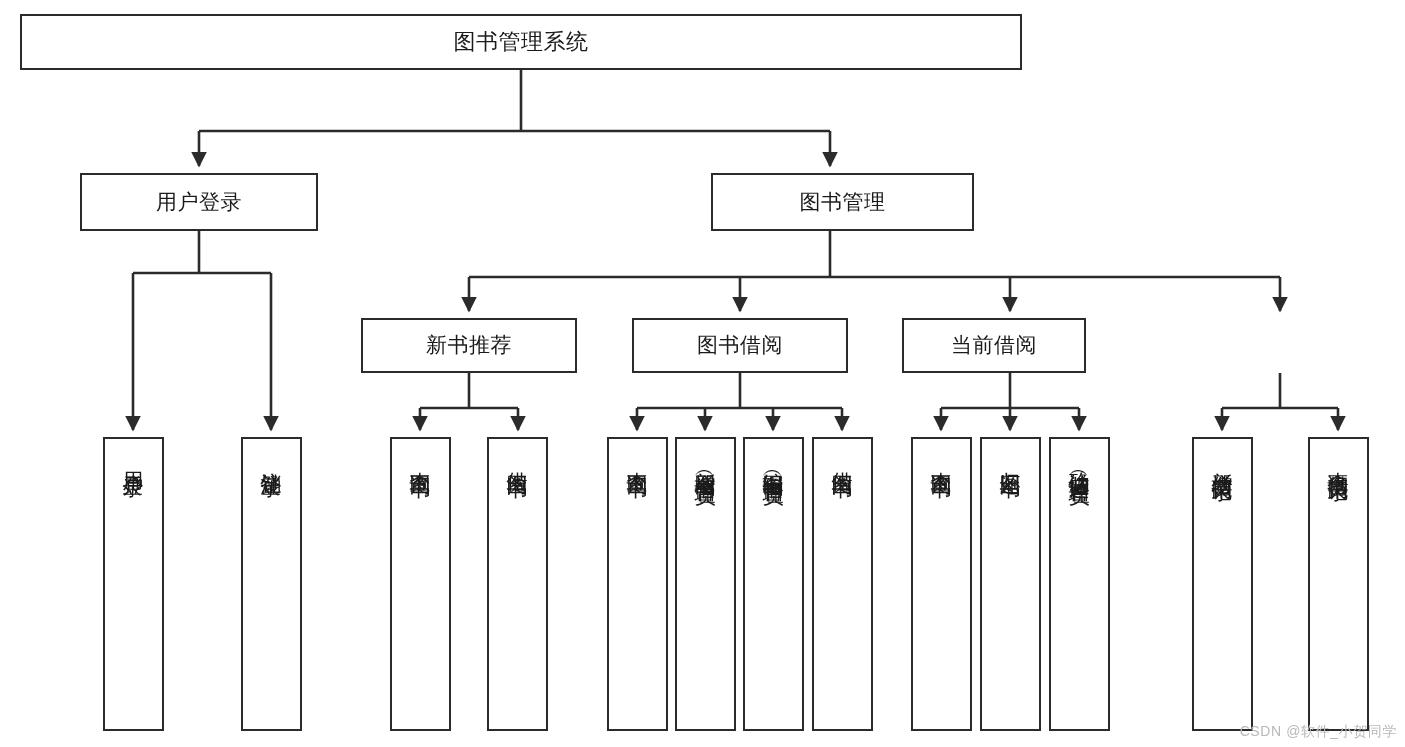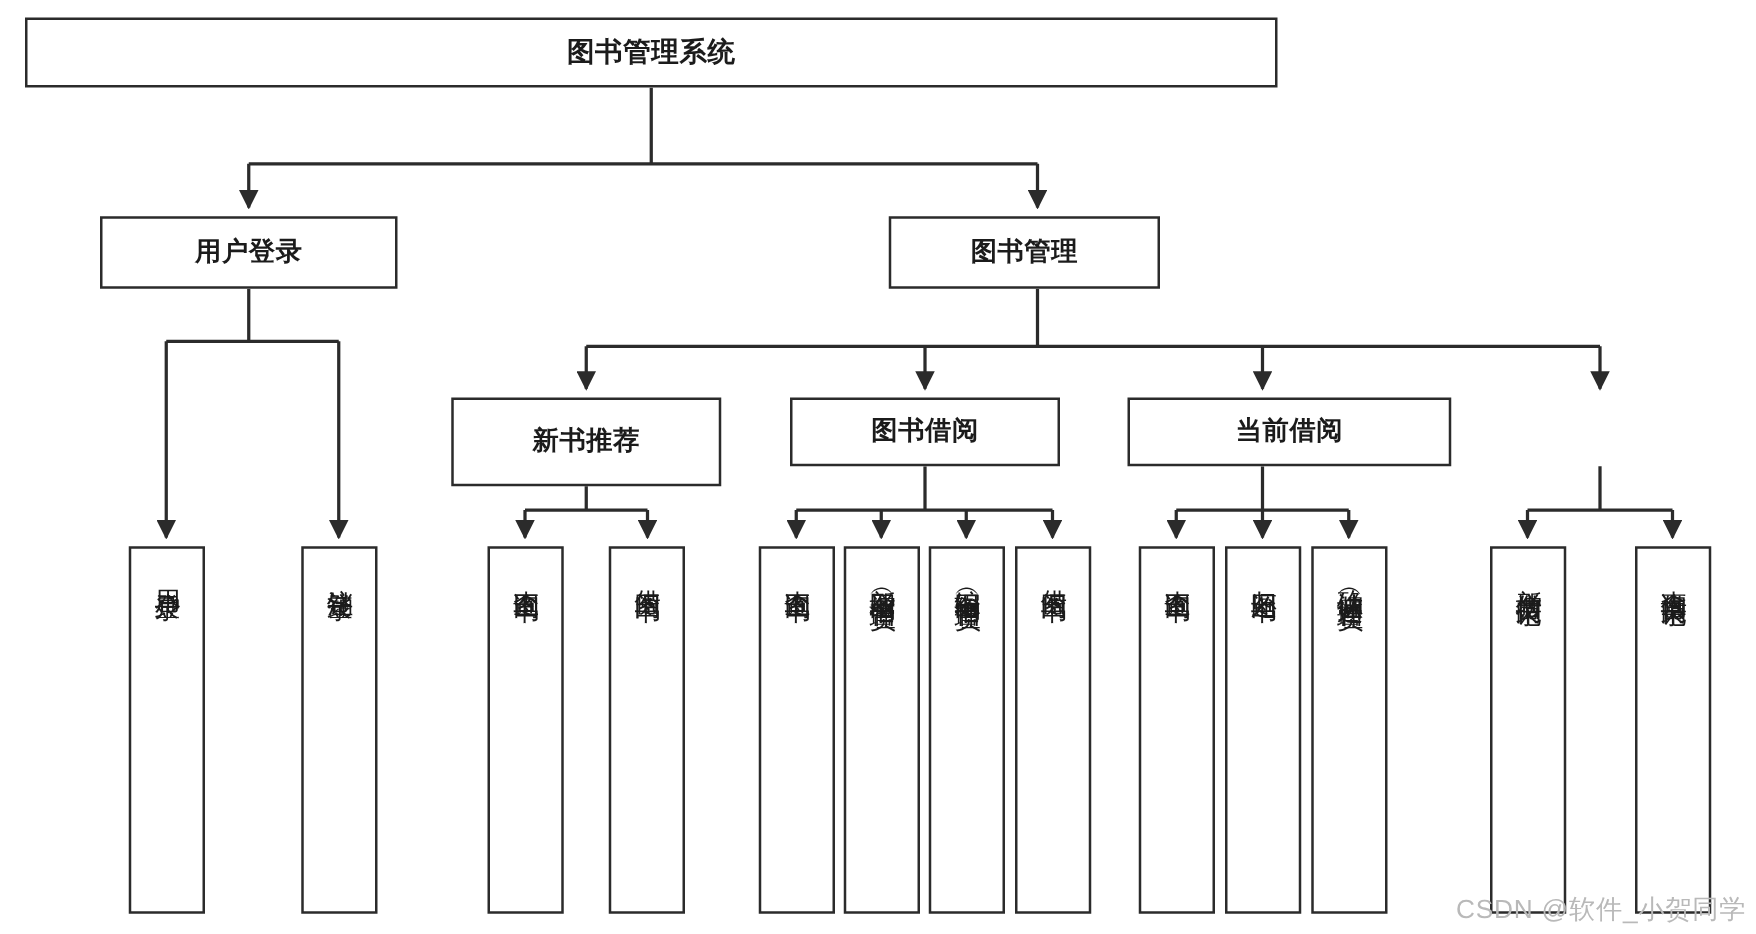--- a/index.html
+++ b/index.html
@@ -37,21 +37,20 @@
     z-index: 2;
   }
   .node-label {
     display: block;
     line-height: 1.18;
     letter-spacing: 0.5px;
     white-space: nowrap;
   }
   .node.horizontal .node-label {
     font-size: 21px;
-    font-weight: bold;
   }
   .node.root .node-label {
     font-size: 22px;
   }
   .node.vertical {
     align-items: flex-start;
     padding-top: 16px;
   }
   .node.vertical .node-label {
     writing-mode: vertical-rl;
@@ -59,21 +58,21 @@
     font-size: 21px;
     line-height: 1.1;
     letter-spacing: 2px;
     max-height: 100%;
     text-align: left;
   }
   .watermark {
     position: absolute;
     right: 8px;
     bottom: 6px;
-    font-size: 21px;
+    font-size: 14px;
     color: #b9b9b9;
     letter-spacing: 0.6px;
     white-space: nowrap;
     z-index: 3;
   }
 </style>
 </head>
 <body>
 
 <div id="canvas">
@@ -129,33 +128,33 @@
   </svg>
 
   <div class="node root horizontal" style="left:20px; top:14px; width:1002px; height:56px;">
     <span class="node-label">图书管理系统</span>
   </div>
 
   <div class="node horizontal" style="left:80px; top:173px; width:238px; height:58px;">
     <span class="node-label">用户登录</span>
   </div>
 
-  <div class="node horizontal" style="left:711px; top:173px; width:217px; height:58px;">
+  <div class="node horizontal" style="left:711px; top:173px; width:263px; height:58px;">
     <span class="node-label">图书管理</span>
   </div>
 
-  <div class="node horizontal" style="left:361px; top:318px; width:216px; height:71px;">
+  <div class="node horizontal" style="left:361px; top:318px; width:216px; height:55px;">
     <span class="node-label">新书推荐</span>
   </div>
 
   <div class="node horizontal" style="left:632px; top:318px; width:216px; height:55px;text-align:right;">
     <span class="node-label">图书借阅</span>
   </div>
 
-  <div class="node horizontal" style="left:902px; top:318px; width:259px; height:55px;">
+  <div class="node horizontal" style="left:902px; top:318px; width:184px; height:55px;">
     <span class="node-label">当前借阅</span>
   </div>
 
 
   <div class="node vertical" style="left:103px; top:437px; width:61px; height:294px;">
     <span class="node-label">用户登录</span>
   </div>
 
   <div class="node vertical" style="left:241px; top:437px; width:61px; height:294px;">
     <span class="node-label">注销登录</span>

